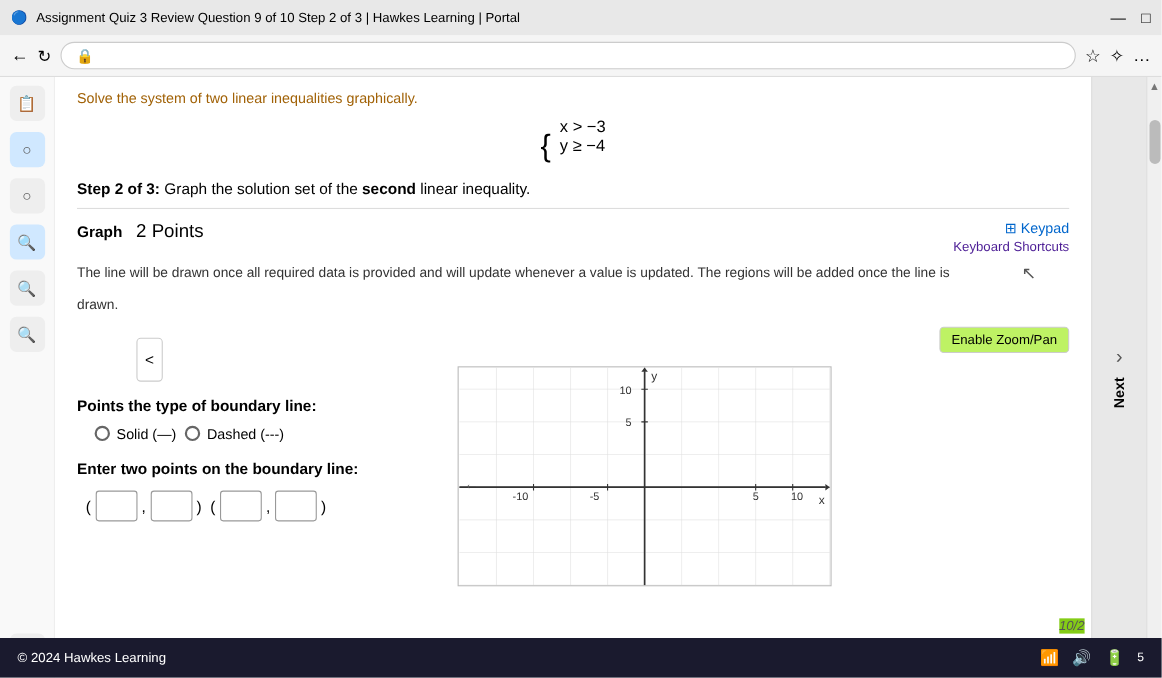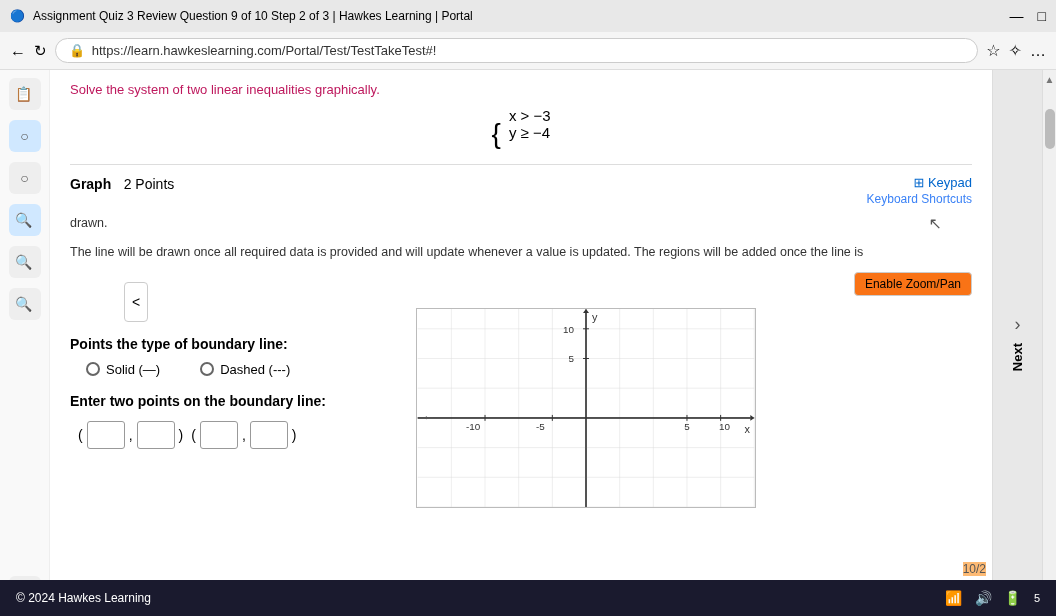--- a/index.html
+++ b/index.html
@@ -68,21 +68,21 @@
 
     .content-area {
       flex: 1;
       overflow-y: auto;
       padding: 12px 20px;
       background: white;
     }
 
     .problem-header {
       font-size: 13px;
-      color: #be185d;
+      color: #a16207;
       margin-bottom: 8px;
     }
     .equation-block {
       text-align: center;
       margin: 10px 0 14px;
       font-size: 15px;
     }
     .brace-system {
       display: inline-block;
       text-align: left;
@@ -129,21 +129,21 @@
     .boundary-section {
       margin-bottom: 16px;
     }
     .boundary-title {
       font-size: 14px;
       font-weight: bold;
       margin-bottom: 10px;
     }
     .radio-options {
       display: flex;
-      gap: 40px;
+      gap: 8px;
       margin-left: 16px;
     }
     .radio-option {
       display: flex;
       align-items: center;
       gap: 6px;
       font-size: 13px;
       cursor: pointer;
     }
     .radio-circle {
@@ -179,21 +179,21 @@
     }
 
     .graph-container {
       flex: 1;
       position: relative;
     }
 
     .zoom-btn {
       position: absolute;
       top: 0; right: 0;
-      background: #f97316;
+      background: #bef264;
       border: 1px solid #ccc;
       padding: 4px 10px;
       font-size: 12px;
       cursor: pointer;
       border-radius: 4px;
       z-index: 10;
     }
 
     .graph-canvas {
       width: 340px;
@@ -286,21 +286,20 @@
     <span>—</span>
     <span>□</span>
   </span>
 </div>
 
 <div class="address-bar-row">
   <span style="font-size:16px;cursor:pointer;">←</span>
   <span style="font-size:15px;cursor:pointer;">↻</span>
   <div class="address-box">
     <span>🔒</span>
-    <span style="font-size:13px;">https://learn.hawkeslearning.com/Portal/Test/TestTakeTest#!</span>
   </div>
   <span style="font-size:16px;">☆</span>
   <span style="font-size:16px;">✧</span>
   <span style="font-size:16px;">…</span>
 </div>
 
 <div class="main-layout" style="position:relative;">
 
   <div class="left-sidebar">
     <div class="sidebar-icon">📋</div>
@@ -317,39 +316,45 @@
     <div class="problem-header">Solve the system of two linear inequalities graphically.</div>
 
     <div class="equation-block">
       <span style="font-size:28px; vertical-align:middle; margin-right:4px;">{</span>
       <span class="brace-system">
         <div style="font-size:15px;">x &gt; −3</div>
         <div style="font-size:15px;">y ≥ −4</div>
       </span>
     </div>
 
+    <div class="step-instruction">
+      <strong>Step 2 of 3:</strong>
+      <span>Graph the solution set of the</span>
+      <strong>second</strong>
+      <span>linear inequality.</span>
+    </div>
 
     <hr style="border:none;border-top:1px solid #ddd;margin-bottom:10px;">
 
     <div class="answer-header">
       <div>
         <span style="font-size:14px;font-weight:bold;">Graph</span>
-        <span style="font-size:14px;margin-left:8px;">2 Points</span>
+        <span style="font-size:17px;margin-left:8px;">2 Points</span>
       </div>
       <div class="keypad-area">
         <div style="color:#0066cc;cursor:pointer;">⊞ Keypad</div>
-        <div style="color:#3b82f6;cursor:pointer;font-size:12px;">Keyboard Shortcuts</div>
+        <div style="color:#4c1d95;cursor:pointer;font-size:12px;">Keyboard Shortcuts</div>
       </div>
     </div>
 
     <div style="margin-bottom:10px;">
 
       <span style="float:right;font-size:16px;margin-right:30px;color:#555;">↖</span>
+      <div class="info-text">The line will be drawn once all required data is provided and will update whenever a value is updated. The regions will be added once the line is</div>
       <div class="info-text">drawn.</div>
-      <div class="info-text">The line will be drawn once all required data is provided and will update whenever a value is updated. The regions will be added once the line is</div>
     </div>
 
     <div class="two-column">
 
       <div class="left-controls">
 
         <div style="display:flex;align-items:center;gap:8px;margin-bottom:14px;">
           <div class="nav-arrow-left" style="position:relative;transform:none;">
             <span>&lt;</span>
           </div>
@@ -450,21 +455,21 @@
   </div>
 
   <div class="scroll-bar">
     <span class="scroll-arrow">▲</span>
     <div class="scroll-thumb"></div>
     <span class="scroll-arrow" style="margin-top:auto;">▼</span>
   </div>
 
 </div>
 
-<div style="position:fixed;bottom:40px;right:70px;font-size:12px;color:#555;background:#fdba74;">10/2</div>
+<div style="position:fixed;bottom:40px;right:70px;font-size:12px;color:#555;background:#84cc16;font-style:italic;">10/2</div>
 
 <div class="bottom-bar">
   <span style="color:white;font-size:12px;text-align:right;">© 2024 Hawkes Learning</span>
 
   <div style="margin-left:auto;display:flex;align-items:center;gap:12px;">
 
     <span style="color:white;font-size:14px;">📶</span>
     <span style="color:white;font-size:14px;">🔊</span>
     <span style="color:white;font-size:14px;">🔋</span>
     <span style="color:white;font-size:11px;">5</span>

